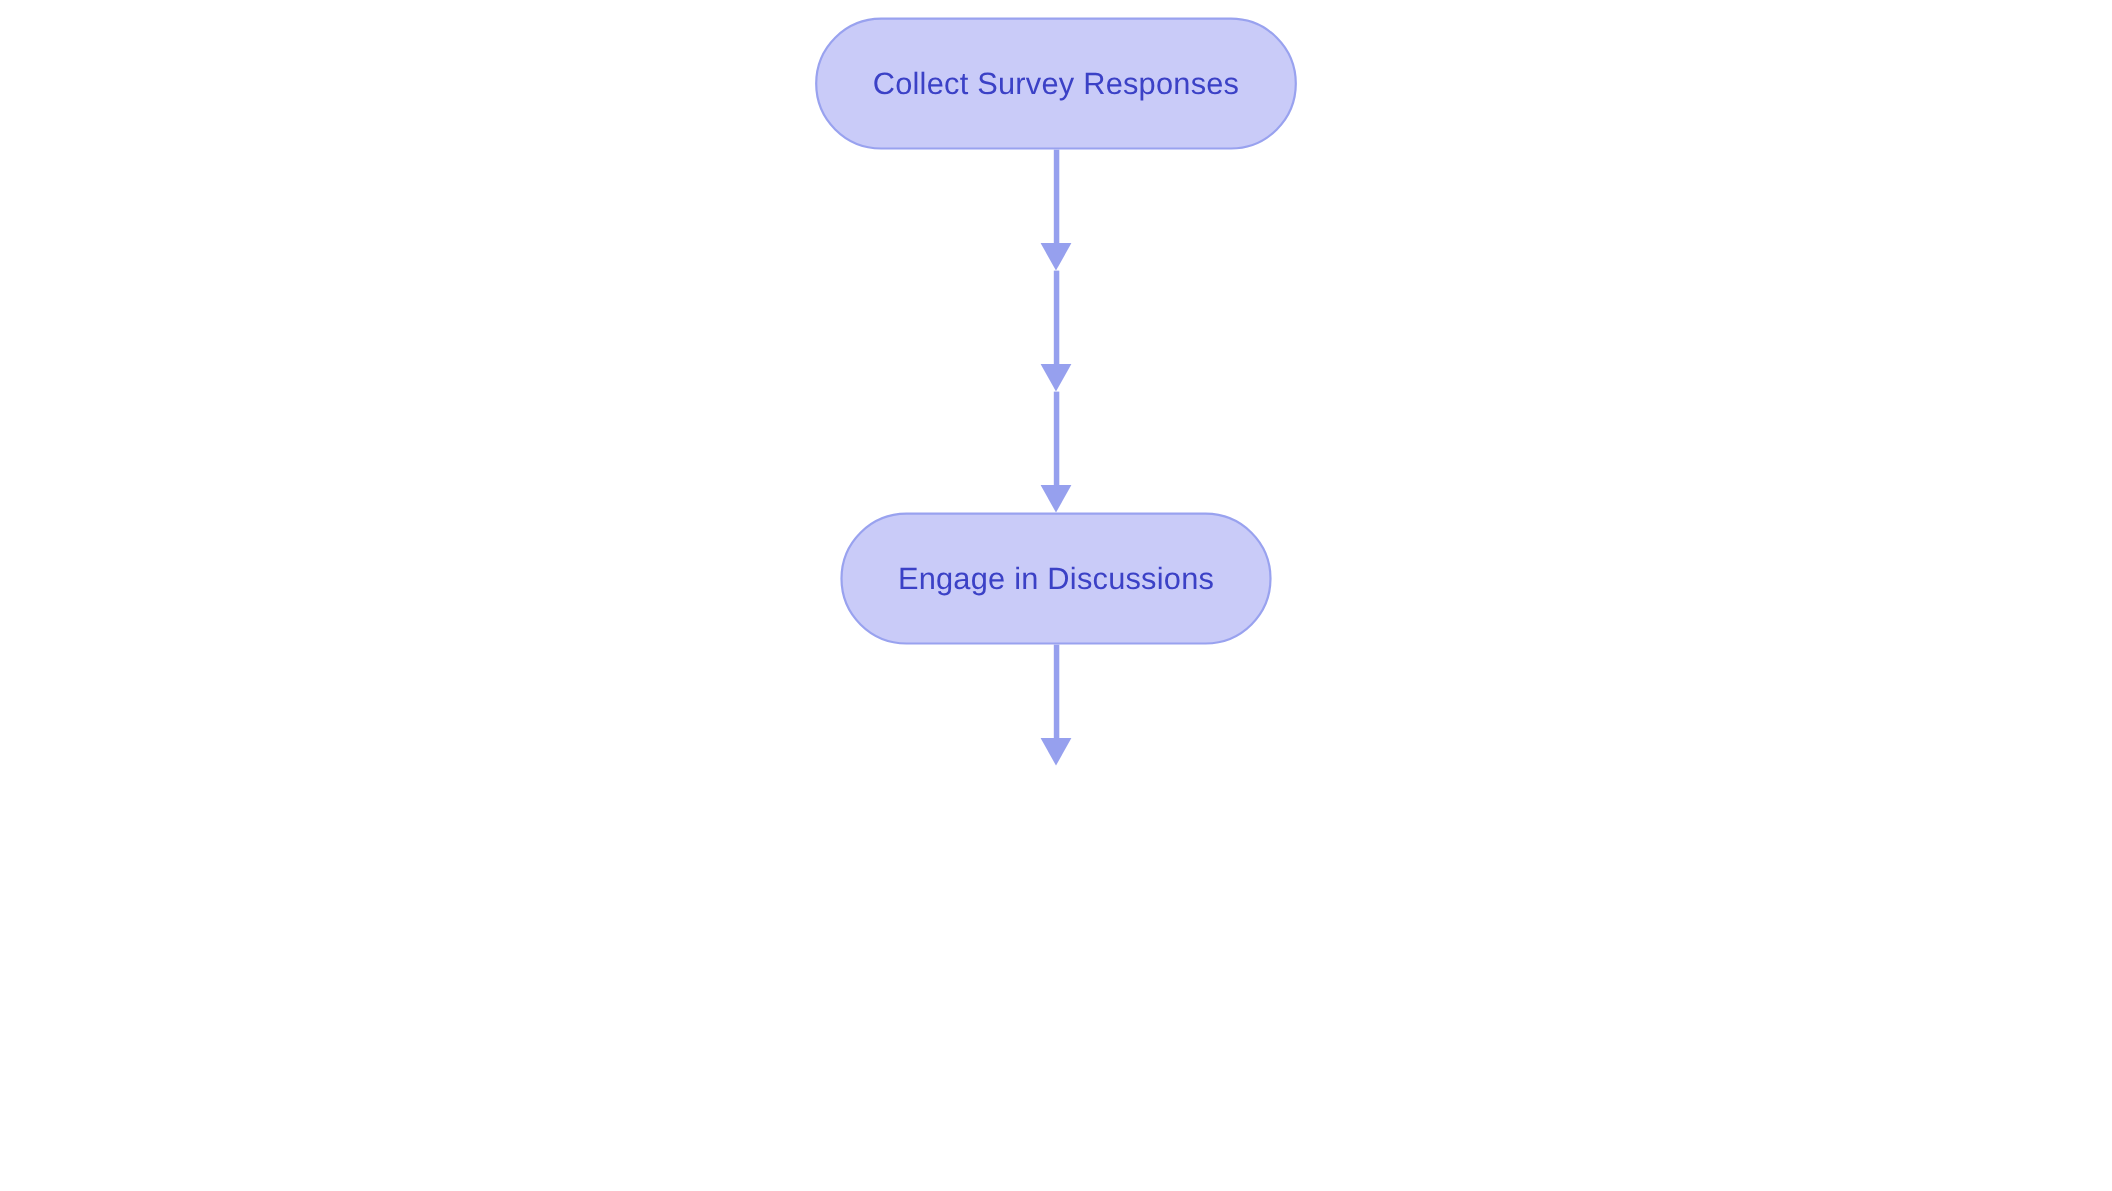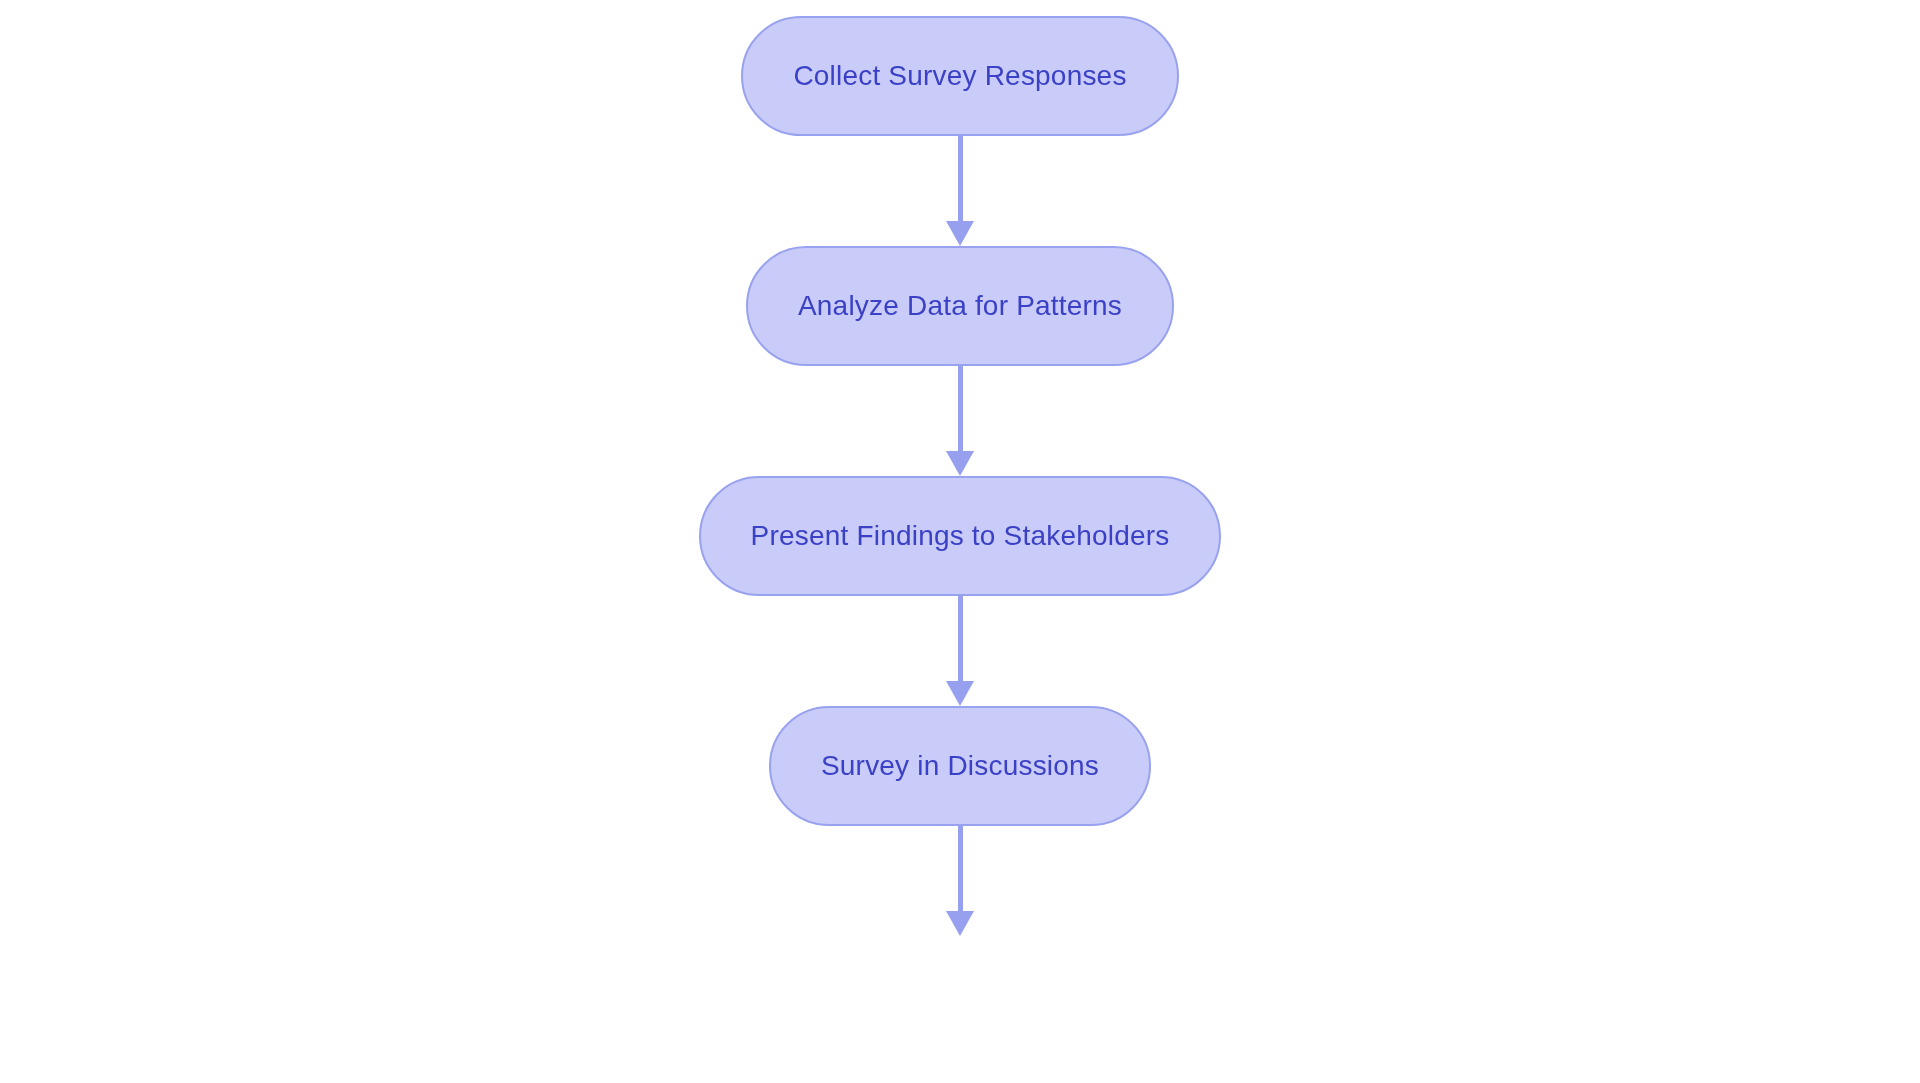--- a/index.html
+++ b/index.html
@@ -66,40 +66,34 @@
 
     <div class="node">
       <span>Collect Survey Responses</span>
     </div>
 
     <div class="connector">
       <div class="line"></div>
       <div class="head"></div>
     </div>
 
-    <div class="node">
-      <span>Analyze Data for Patterns</span>
+
+    <div class="connector">
+      <div class="line"></div>
+      <div class="head"></div>
     </div>
+
 
     <div class="connector">
       <div class="line"></div>
       <div class="head"></div>
     </div>
 
     <div class="node">
-      <span>Present Findings to Stakeholders</span>
-    </div>
-
-    <div class="connector">
-      <div class="line"></div>
-      <div class="head"></div>
-    </div>
-
-    <div class="node">
-      <span>Survey in Discussions</span>
+      <span>Engage in Discussions</span>
     </div>
 
     <div class="connector">
       <div class="line"></div>
       <div class="head"></div>
     </div>
 
 
   </div>
 </div>

